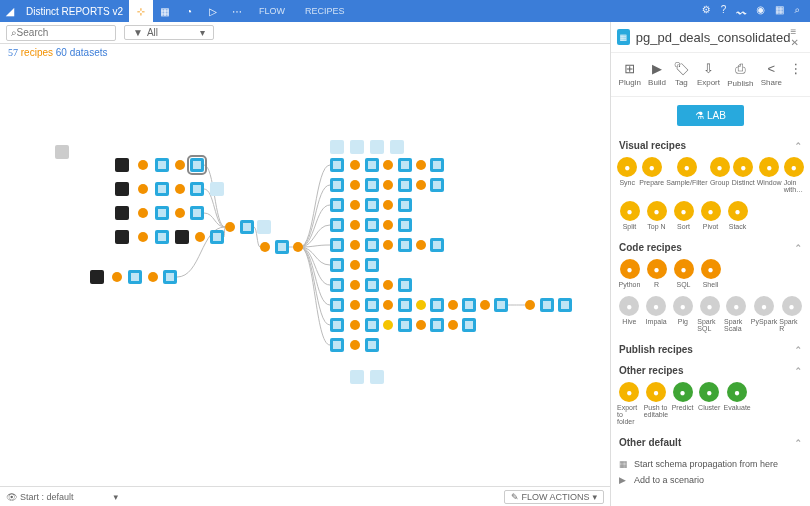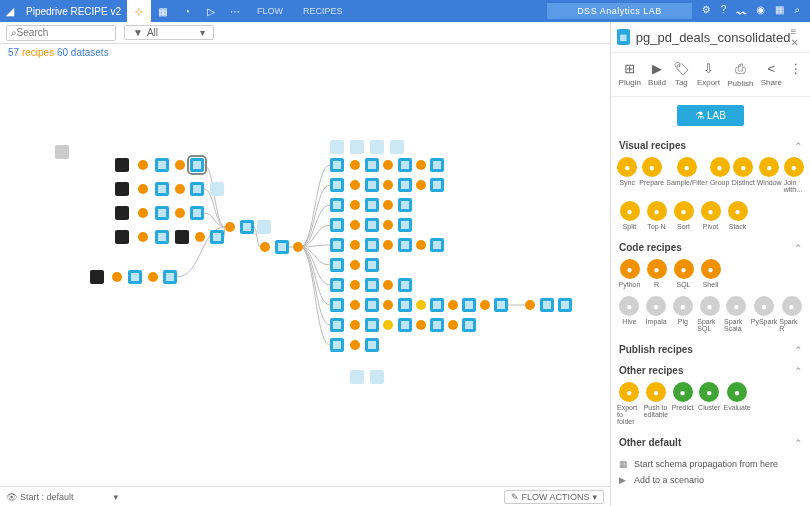--- a/index.html
+++ b/index.html
@@ -18,21 +18,21 @@
 .topbar .right-icons { display: flex; gap: 10px; padding: 0 10px; }
 .topbar .right-icons span { font-size: 10px; opacity: 0.9; }
 
 
 .toolbar { height: 22px; border-bottom: 1px solid #ddd; display: flex; align-items: center; padding: 0 6px; font-size: 10px; color: #666; }
 .toolbar .search-wrap { display: flex; align-items: center; border: 1px solid #ccc; border-radius: 2px; padding: 1px 4px; width: 110px; }
 .toolbar .search-wrap input { border: none; outline: none; font-size: 10px; width: 80px; }
 .toolbar .filter-sel { margin-left: 8px; border: 1px solid #ccc; border-radius: 2px; padding: 1px 8px; display: flex; align-items: center; gap: 4px; width: 90px; }
 .toolbar .btn { border: 1px solid #ccc; border-radius: 2px; padding: 2px 6px; margin-left: 4px; font-size: 9px; display: flex; align-items: center; gap: 3px; }
 .counts { padding: 3px 8px; font-size: 10px; color: #666; }
-.counts .n1 { color: #3b7dd8; }
+.counts .n1 { color: #3b7dd8; font-family: Liberation Serif, serif; }
 .counts .n2 { color: #3b7dd8; }
 .counts a { color: #f29100; text-decoration: none; }
 
 
 .main { position: absolute; top: 60px; bottom: 20px; left: 0; right: 200px; background: #fff; }
 .flow-canvas { width: 100%; height: 100%; position: relative; }
 .flow-canvas svg { position: absolute; top: 0; left: 0; pointer-events: none; }
 
 .node { position: absolute; border-radius: 2px; }
 .node.ds { width: 14px; height: 14px; background: #28a9dd; border-radius: 2px; }
@@ -82,32 +82,31 @@
 .bottombar .flow-actions { border: 1px solid #ccc; padding: 1px 6px; border-radius: 2px; display: flex; gap: 3px; align-items: center; }
 
 ::-webkit-scrollbar { width: 6px; }
 ::-webkit-scrollbar-thumb { background: #ccc; }
 </style>
 </head>
 <body>
 
 <div class="topbar">
   <div class="logo">◢</div>
-  <div class="proj-name">Pipedrive RECIPE v2</div>
+  <div class="proj-name">Distinct REPORTS v2</div>
   <div class="nav-tabs">
     <div class="nav-tab active">⊹</div>
     <div class="nav-tab">▦</div>
     <div class="nav-tab">◔</div>
     <div class="nav-tab">▷</div>
     <div class="nav-tab">⋯</div>
   </div>
   <div class="nav-text">FLOW</div>
   <div class="nav-text">RECIPES</div>
   <div class="spacer"></div>
-  <div class="lab-badge">DSS Analytics LAB</div>
   <div class="right-icons">
     <span>⚙</span>
     <span>?</span>
     <span>〰</span>
     <span>◉</span>
     <span>▦</span>
     <span>⌕</span>
   </div>
 </div>
 

